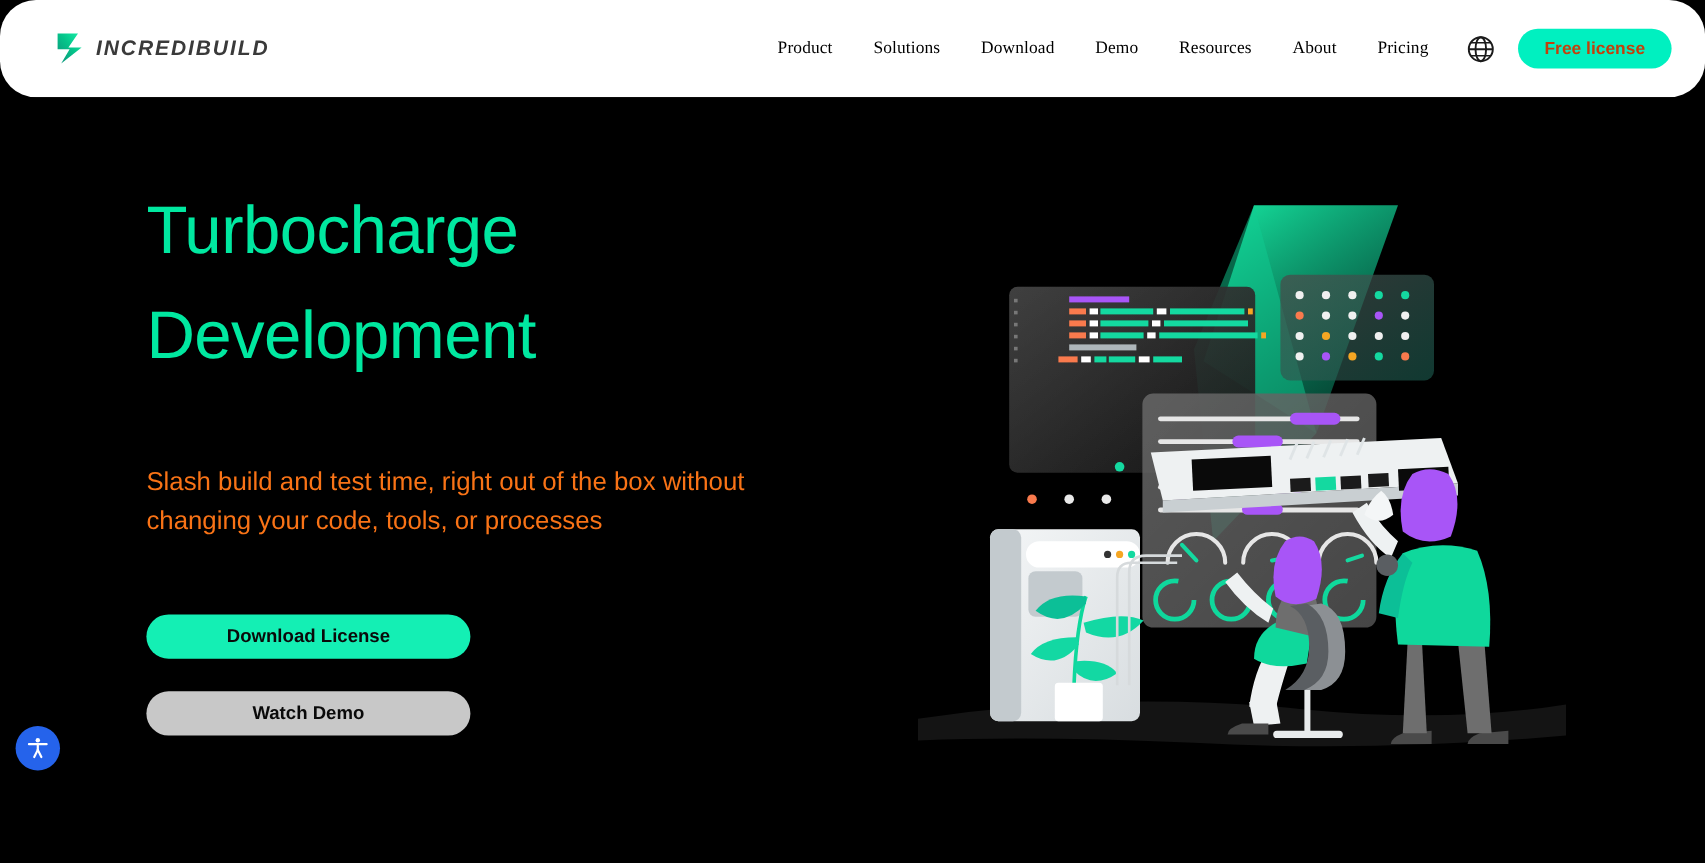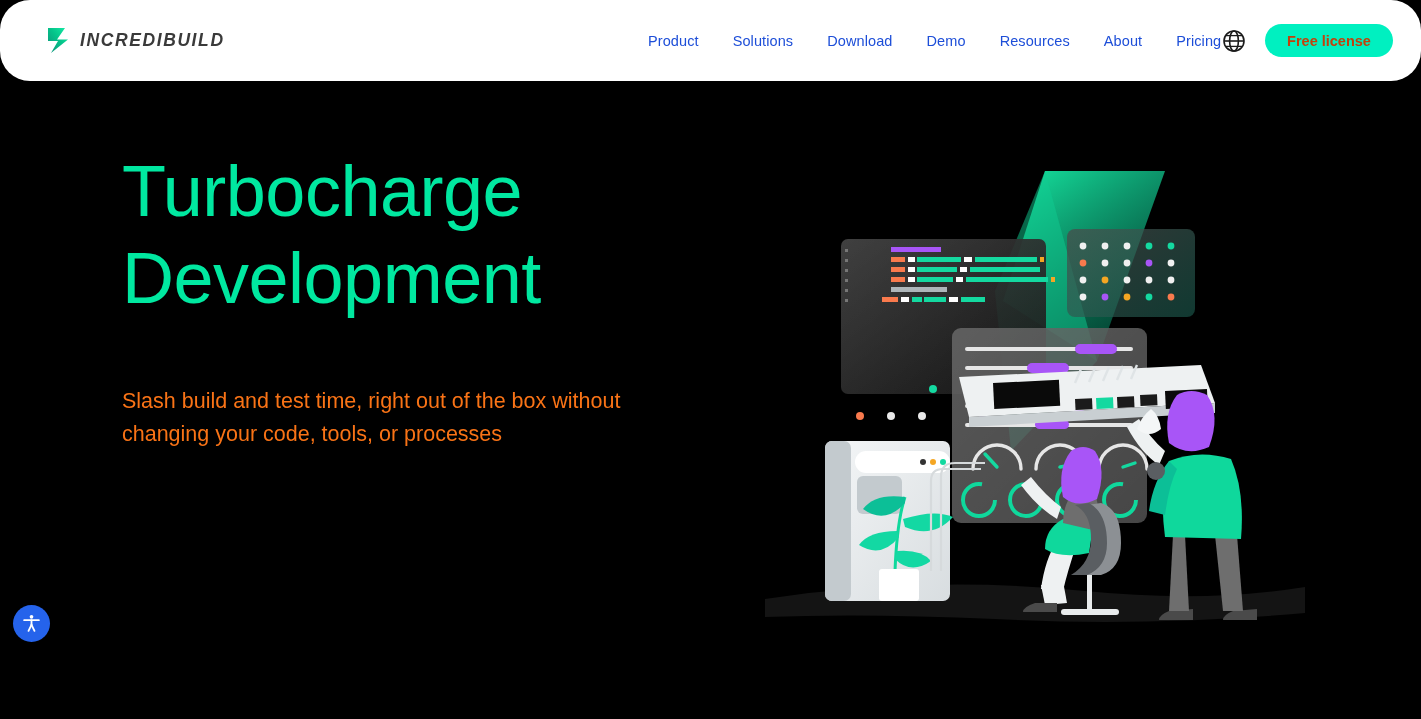--- a/index.html
+++ b/index.html
@@ -19,22 +19,22 @@
   }
   .logo-mark { width:26px; height:28px; display:block; }
   .logo-text {
     font-size:17.5px; font-weight:700; font-style:italic;
     letter-spacing:1.6px; color:#3a3a3a;
     font-family:"Liberation Sans", sans-serif;
   }
 
   .nav { position:absolute; left:648px; top:0; height:81px; display:flex; align-items:center; gap:0; }
   .nav-item {
-    font-size:14.5px; color:#1d4ed8; padding:0 17px; cursor:pointer;
-    white-space:nowrap; letter-spacing:0.1px;
+    font-size:14.5px; color:#000000; padding:0 17px; cursor:pointer;
+    white-space:nowrap; letter-spacing:0.1px;font-family:Liberation Serif, serif;
   }
   .nav-item:first-child { padding-left:0; }
 
   .globe-btn {
     position:absolute; left:1221px; top:28px;
     width:26px; height:26px; cursor:pointer;
   }
   .cta-header {
     position:absolute; left:1265px; top:24px;
     width:128px; height:33px; border-radius:17px;
@@ -42,21 +42,21 @@
     color:#c2410c; font-size:14.5px; font-weight:700;
     font-family:"Liberation Sans", sans-serif;
     display:flex; align-items:center; justify-content:center;
   }
 
   
   .hero { position:absolute; top:81px; left:0; width:1421px; height:638px; background:#000; }
 
   .hero-copy { position:absolute; left:122px; top:67px; width:600px; }
   .hero-title {
-    font-size:72px; line-height:87px; font-weight:300;
+    font-size:56px; line-height:87px; font-weight:300;
     color:#00E8A0; letter-spacing:-0.5px; white-space:pre-line;
   }
   .hero-sub {
     position:absolute; left:122px; top:304px; width:560px;
     font-size:21.5px; line-height:33px; font-weight:400; color:#f97316;
   }
   .btn-col { position:absolute; left:122px; top:431px; display:flex; flex-direction:column; gap:27px; }
   .btn {
     width:270px; height:37px; border-radius:19px; border:none; cursor:pointer;
     font-size:15.5px; font-weight:700; color:#0a0a0a;
@@ -123,20 +123,24 @@
 
   <div class="hero">
 
     <div class="hero-copy">
       <h1 class="hero-title">Turbocharge
 Development</h1>
     </div>
 
     <p class="hero-sub">Slash build and test time, right out of the box without changing your code, tools, or processes</p>
 
+    <div class="btn-col">
+      <button class="btn btn-primary">Download License</button>
+      <button class="btn btn-secondary">Watch Demo</button>
+    </div>
 
     <div class="illu">
       <svg viewBox="0 0 600 480">
         <defs>
           <linearGradient id="beam" x1="0.2" y1="0" x2="0.8" y2="1">
             <stop offset="0%" stop-color="#16F0A8" stop-opacity="0.95"></stop>
             <stop offset="100%" stop-color="#0B9E78" stop-opacity="0.35"></stop>
           </linearGradient>
           <linearGradient id="panelG" x1="0" y1="0" x2="1" y2="1">
             <stop offset="0%" stop-color="#2d2d2d" stop-opacity="0.95"></stop>

